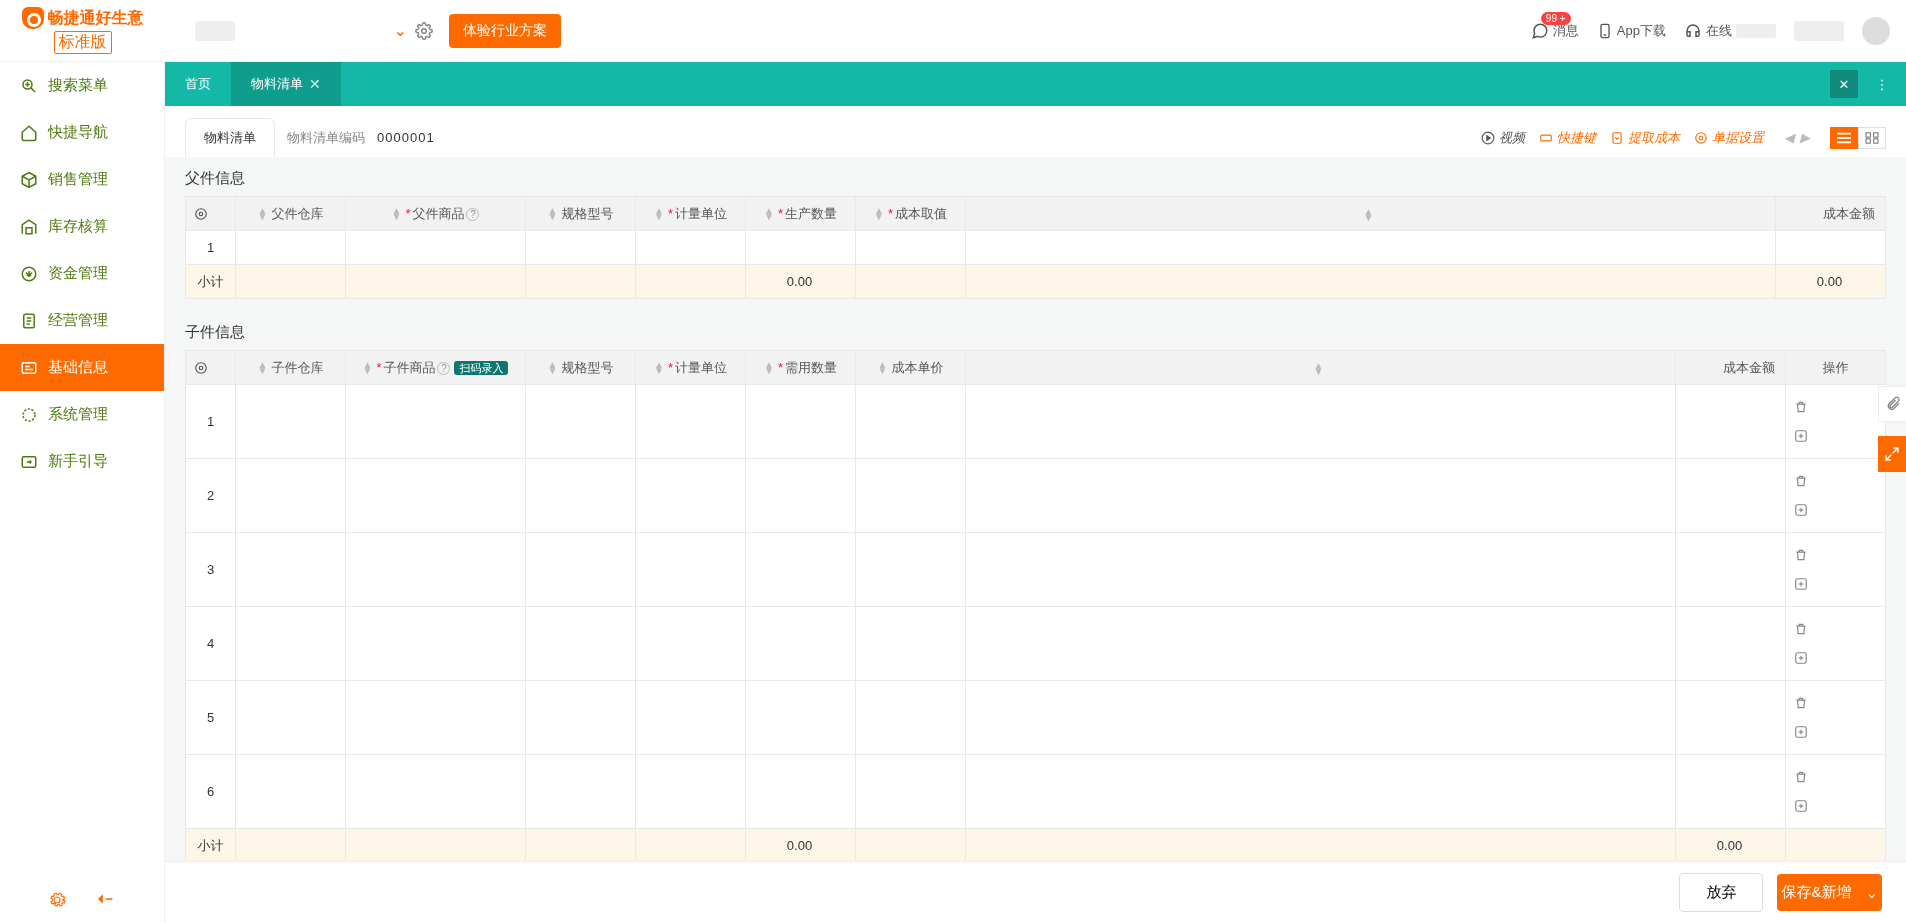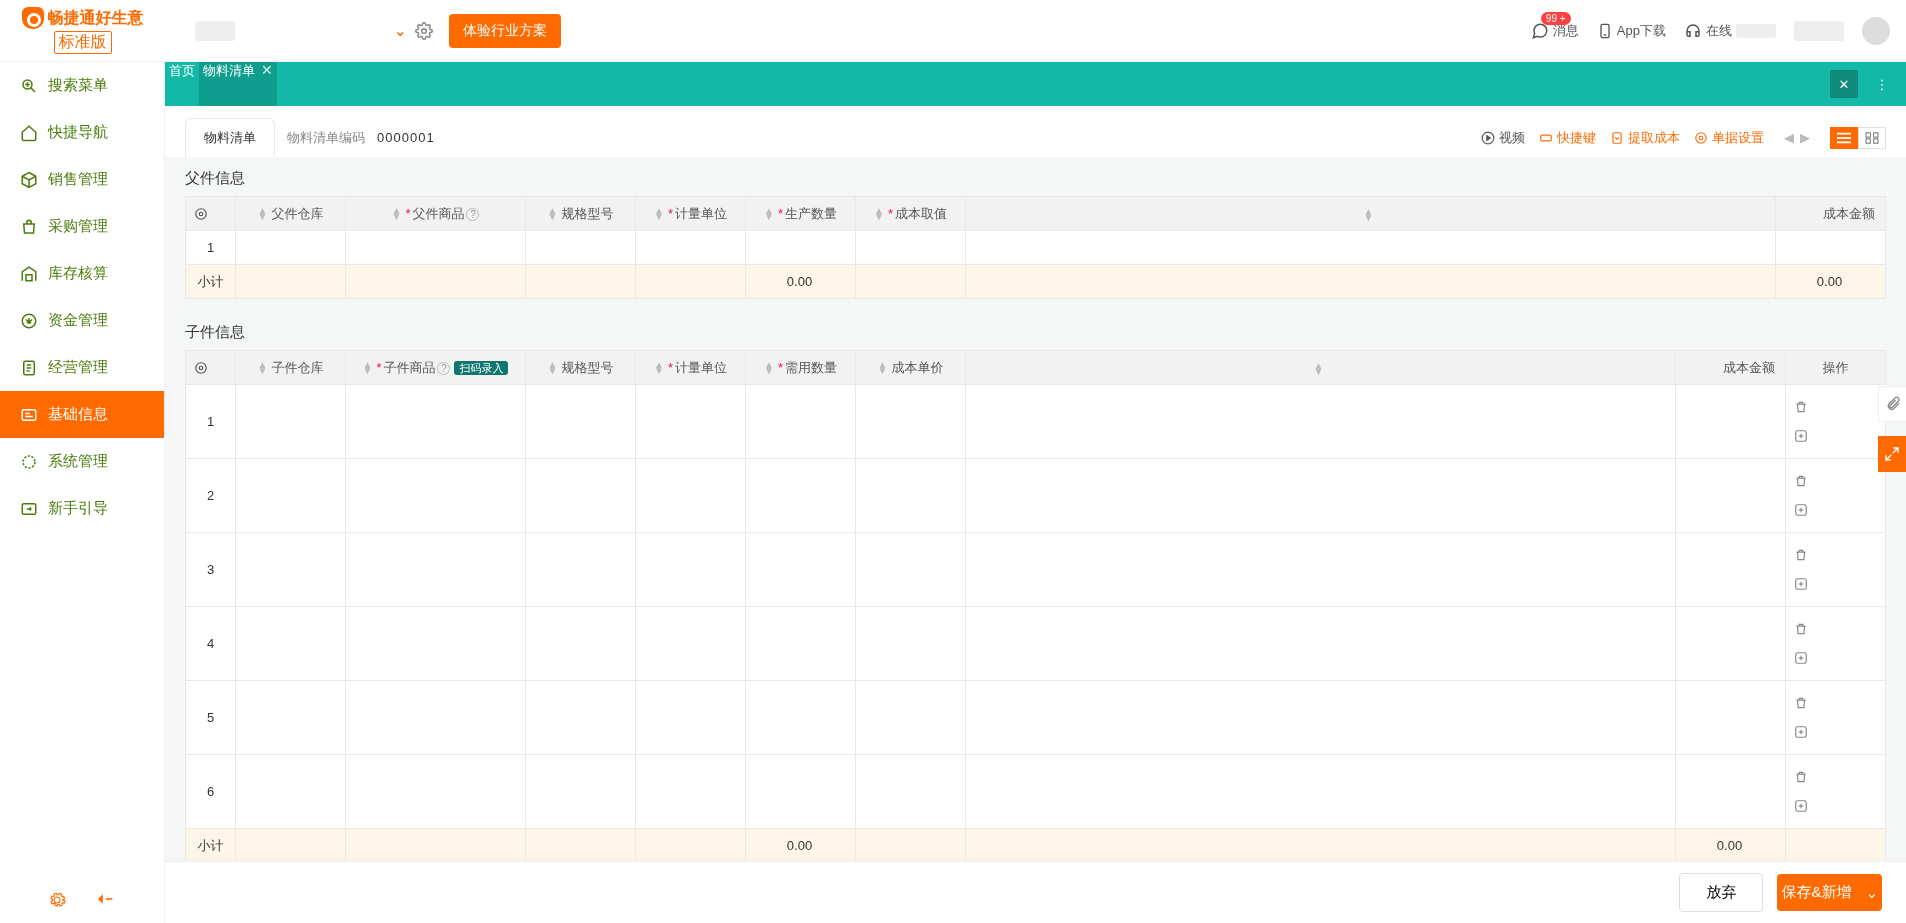--- a/index.html
+++ b/index.html
@@ -20,32 +20,32 @@
 .badge { position:absolute; top:-10px; left:10px; background:#ff4040; color:#fff; font-size:10px; padding:1px 5px; border-radius:8px;}
 .avatar { width:28px; height:28px; background:#ddd; border-radius:50%; }
 .body { flex:1; display:flex; min-height:0; }
 .sidebar { width:165px; background:#fff; display:flex; flex-direction:column; border-right:1px solid #f0f0f0;}
 .nav-item { display:flex; align-items:center; gap:10px; padding:14px 20px; color:#4d7c0f; cursor:pointer; font-size:15px;}
 .nav-item.active { background:#ff6a00; color:#fff; }
 .nav-ic { width:18px; height:18px; display:inline-flex; align-items:center; justify-content:center; }
 .sidebar-foot { margin-top:auto; display:flex; padding:14px; gap:30px; color:#ff6a00; justify-content:center;}
 .main { flex:1; display:flex; flex-direction:column; min-width:0; background:#f5f7f7;}
 .tabbar { height:44px; background:#14b8a6; display:flex; align-items:center; padding:0 0 0 0; position:relative;}
-.tab { padding:0 4px; height:44px; display:flex; align-items:flex-start; color:#fff; cursor:pointer; gap:6px;}
+.tab { padding:0 20px; height:44px; display:flex; align-items:center; color:#fff; cursor:pointer; gap:6px;}
 .tab.active-tab { background:#0f9e8e; }
 .tab-close { color:rgba(255,255,255,.85); font-size:14px; cursor:pointer;}
 .tabbar-right { margin-left:auto; display:flex; align-items:center; gap:10px; padding-right:10px;}
 .tb-btn { width:28px; height:28px; display:flex; align-items:center; justify-content:center; color:#fff; cursor:pointer;}
 .tb-dark { background:rgba(0,0,0,.25); }
 .content { flex:1; overflow:auto; padding:0; position:relative;}
 .page-head { background:#fff; padding:12px 20px 0 20px; display:flex; align-items:center; position:relative;}
 .sub-tab { padding:10px 18px; border:1px solid #e8e8e8; border-bottom:none; border-radius:6px 6px 0 0; background:#fff; margin-right:12px; font-weight:500;}
 .bom-code-lbl { color:#888; margin-right:12px;}
 .bom-code-val { font-weight:500; letter-spacing:1px;}
-.head-actions { margin-left:auto; display:flex; align-items:center; gap:14px; color:#555; font-size:13px;}
+.head-actions { margin-left:auto; display:flex; align-items:center; gap:14px; color:#555; font-size:13px;font-style:italic;}
 .ha { display:flex; align-items:center; gap:4px; cursor:pointer;}
 .ha.orange { color:#ff6a00;justify-content:center;}
 .nav-arrows { display:flex; gap:6px; color:#bbb; margin-left:6px;}
 .view-toggle { display:flex; margin-left:6px;}
 .vt { width:28px; height:22px; border:1px solid #e0e0e0; display:flex; align-items:center; justify-content:center; cursor:pointer; background:#fff;}
 .vt.active-vt { background:#ff6a00; color:#fff; border-color:#ff6a00;}
 .section { margin:0 20px 12px 20px; }
 .sec-title { padding:12px 0 8px 0; font-size:15px;}
 table.grid { width:100%; border-collapse:collapse; background:#fff;}
 table.grid th, table.grid td { border:1px solid #e8e8e8; height:34px; padding:0 8px; font-weight:normal; text-align:center; position:relative;}
@@ -136,29 +136,20 @@
           <span>快捷导航</span>
         </div>
       <div class="nav-item">
           <span class="nav-ic">
             <svg width="18" height="18" viewBox="0 0 24 24" fill="none" stroke="currentColor" stroke-width="2">
               <path d="M12 2l9 5v10l-9 5-9-5V7z"></path>
               <path d="M3 7l9 5 9-5M12 12v10"></path>
             </svg>
           </span>
           <span>销售管理</span>
-        </div>
-      <div class="nav-item">
-          <span class="nav-ic">
-            <svg width="18" height="18" viewBox="0 0 24 24" fill="none" stroke="currentColor" stroke-width="2">
-              <path d="M5 8h14l-1 12H6z"></path>
-              <path d="M9 8V6a3 3 0 0 1 6 0v2"></path>
-            </svg>
-          </span>
-          <span>采购管理</span>
         </div>
       <div class="nav-item">
           <span class="nav-ic">
             <svg width="18" height="18" viewBox="0 0 24 24" fill="none" stroke="currentColor" stroke-width="2">
               <path d="M3 21V9l9-6 9 6v12"></path>
               <rect x="8" y="13" width="8" height="8"></rect>
             </svg>
           </span>
           <span>库存核算</span>
         </div>

